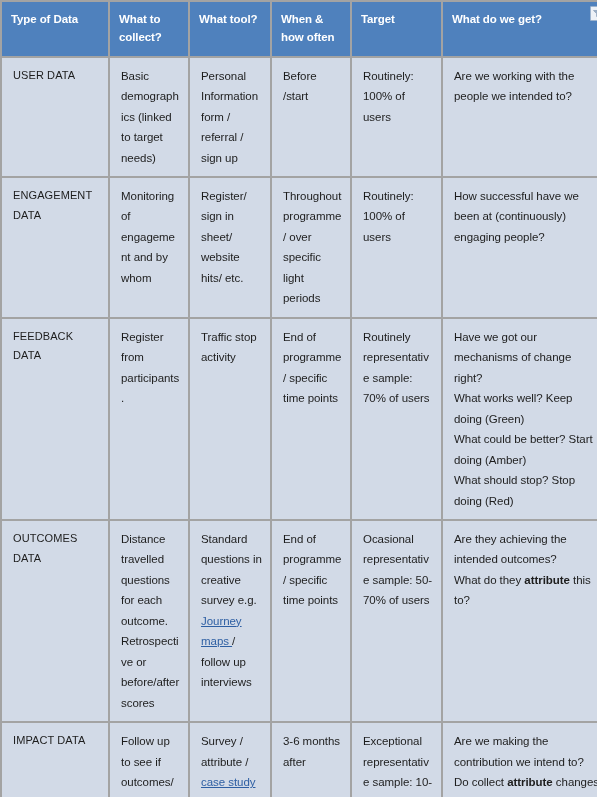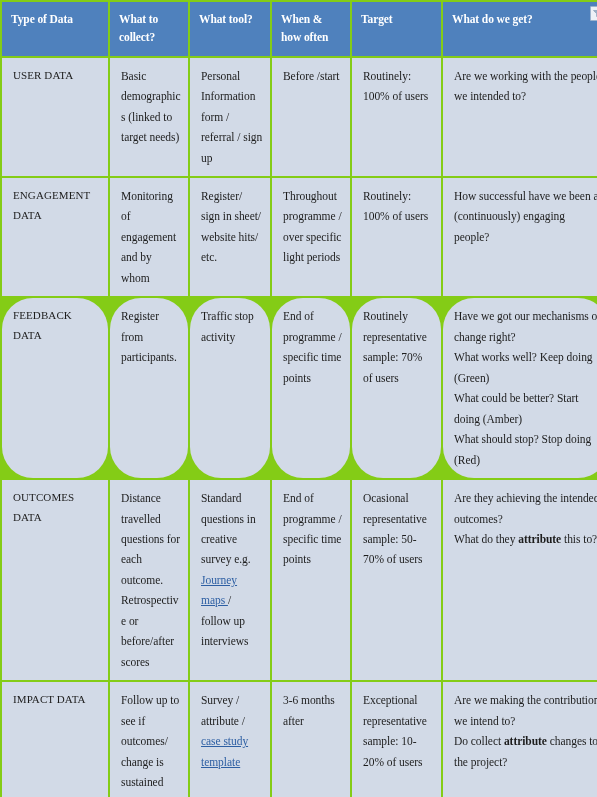--- a/index.html
+++ b/index.html
@@ -12,23 +12,22 @@
     height: 797px;
     background: #ffffff;
     font-family: "Liberation Sans", sans-serif;
     overflow: hidden;
   }
 
   #sheet {
     position: relative;
     width: 597px;
     height: 797px;
-    background: #84cc16;
-    box-sizing: border-box;
-    font-family: Liberation Serif, serif;
+    background: #a3a3a3;
+    box-sizing: border-box;
   }
 
   table.grid {
     border-collapse: separate;
     border-spacing: 2px 2px;
     width: 597px;
     table-layout: fixed;
     margin: 0;
     padding: 0;
   }
@@ -74,21 +73,21 @@
   col.c0 { width: 106px; }
   col.c1 { width: 78px; }
   col.c2 { width: 80px; }
   col.c3 { width: 78px; }
   col.c4 { width: 89px; }
   col.c5 { width: 166px; }
 
   
   tr.r0 td { height: 112px; }
   tr.r1 td { height: 95px; }
-  tr.r2 td { height: 163px; border-radius: 31px; }
+  tr.r2 td { height: 163px; }
   tr.r3 td { height: 168px; }
   tr.r4 td { height: 177px; }
 
   a.xlink {
     color: #2E5FA3;
     text-decoration: underline;
   }
 
   b, strong { font-weight: bold; }
 

